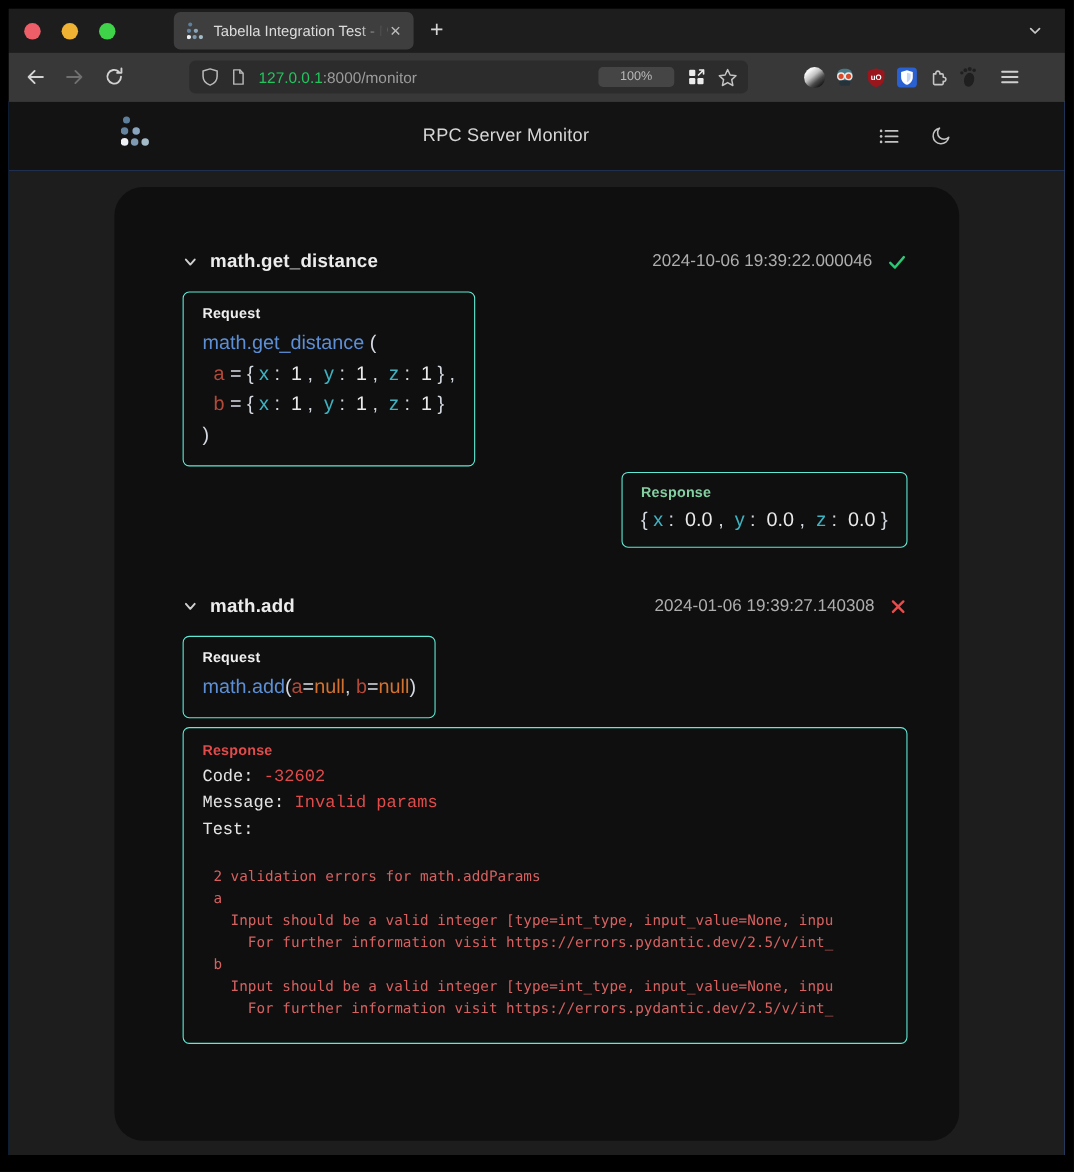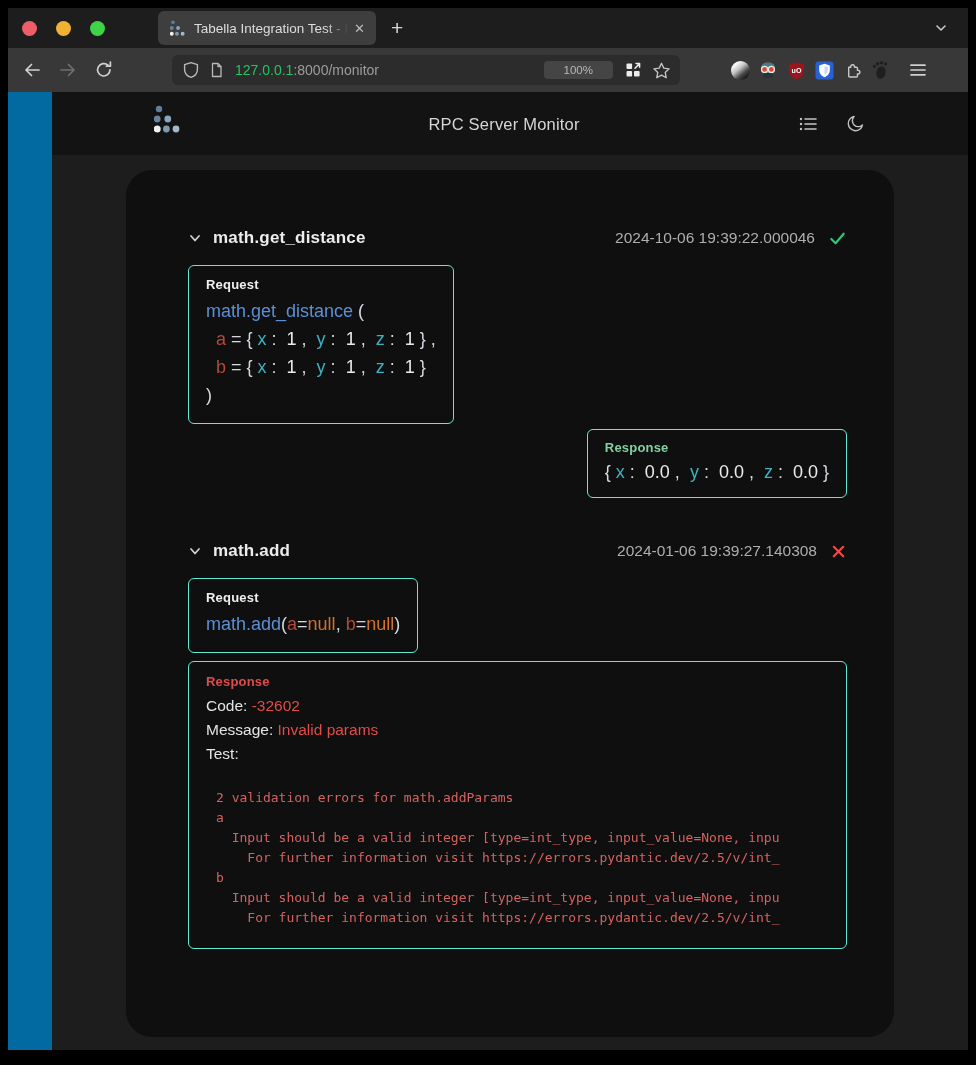--- a/index.html
+++ b/index.html
@@ -42,21 +42,21 @@
   .url-host { color:#22c55e; }
   .url-spacer { flex:1; }
   .zoom-badge { background:#454545; color:#b8b8b8; font-size:11.5px; padding:3px 20px; border-radius:4px; margin-right:11px; }
   .url-action { display:flex; margin-right:10px; }
   .ext-row { display:flex; align-items:center; margin-left:50px; gap:8px; }
   .ext { width:20px; height:20px; display:flex; align-items:center; justify-content:center; }
   .darkreader-sphere { width:19px; height:19px; border-radius:50%;
     background:linear-gradient(140deg,#f6f6f6 22%,#c2c2c2 42%,#4a4a4a 65%,#101010 88%); }
   .hamburger { margin-left:18px; display:flex; }
   
-  .viewport { flex:1; background:#0369a1; display:flex; flex-direction:column; overflow:hidden;padding-left:44px; }
+  .viewport { flex:1; background:#3b82f6; display:flex; flex-direction:column; overflow:hidden; }
   .appheader { height:63px; background:#131313; position:relative; flex-shrink:0; }
   .logo { position:absolute; left:102px; top:13px; }
   .app-title { position:absolute; left:452px; top:50%; transform:translate(-50%,-50%);
     font-size:16.5px; color:#d6d6d6; font-weight:500; letter-spacing:0.2px; white-space:nowrap; }
   .header-icons { position:absolute; right:102px; top:50%; transform:translateY(-50%);
     display:flex; gap:26px; align-items:center; }
   
   .content { flex:1; background:#1d1d1d; }
   .card { width:768px; height:867px; margin:15px auto 0; background:#0f0f0f;
     border-radius:26px; padding:55px 47px 0 62px; }
@@ -70,21 +70,21 @@
   .req-box { margin-top:14px; padding:11px 17px 14px; }
   .box-label { font-size:13px; font-weight:700; color:#efefef; margin-bottom:5px; letter-spacing:0.2px; }
   .box-label.ok { color:#84cfa2; }
   .box-label.err { color:#e04b4b; }
   .code-line { font-size:18px; line-height:28px; white-space:pre; color:#e8e8e8; }
   .resp-right { display:flex; justify-content:flex-end; margin-top:5px; }
   .resp-box { padding:10px 17px 13px; }
   .resp-box .code-line { line-height:24px; }
   .entry-2 { margin-top:40px; }
   .err-box { margin-top:8px; width:100%; padding:12px 17px 20px; }
-  .err-row { font-size:15.5px; line-height:24px; color:#e4e4e4; }
+  .err-row { font-size:15.5px; line-height:24px; color:#e4e4e4;font-family:Liberation Mono, monospace; }
   .err-rows { margin-top:4px; }
   .err-val { color:#e04b4b; }
   .err-pre { margin:22px 0 0 10px; font-family:"DejaVu Sans Mono", monospace; font-size:13px;
     line-height:20px; color:#d66161; white-space:pre; overflow:hidden; }
   
   .t-method{color:#5c8fd6}
   .t-param{color:#b34a39}
   .t-key{color:#3fb2c1}
   .t-num{color:#eaeaea}
   .t-punc{color:#d5dae2}

